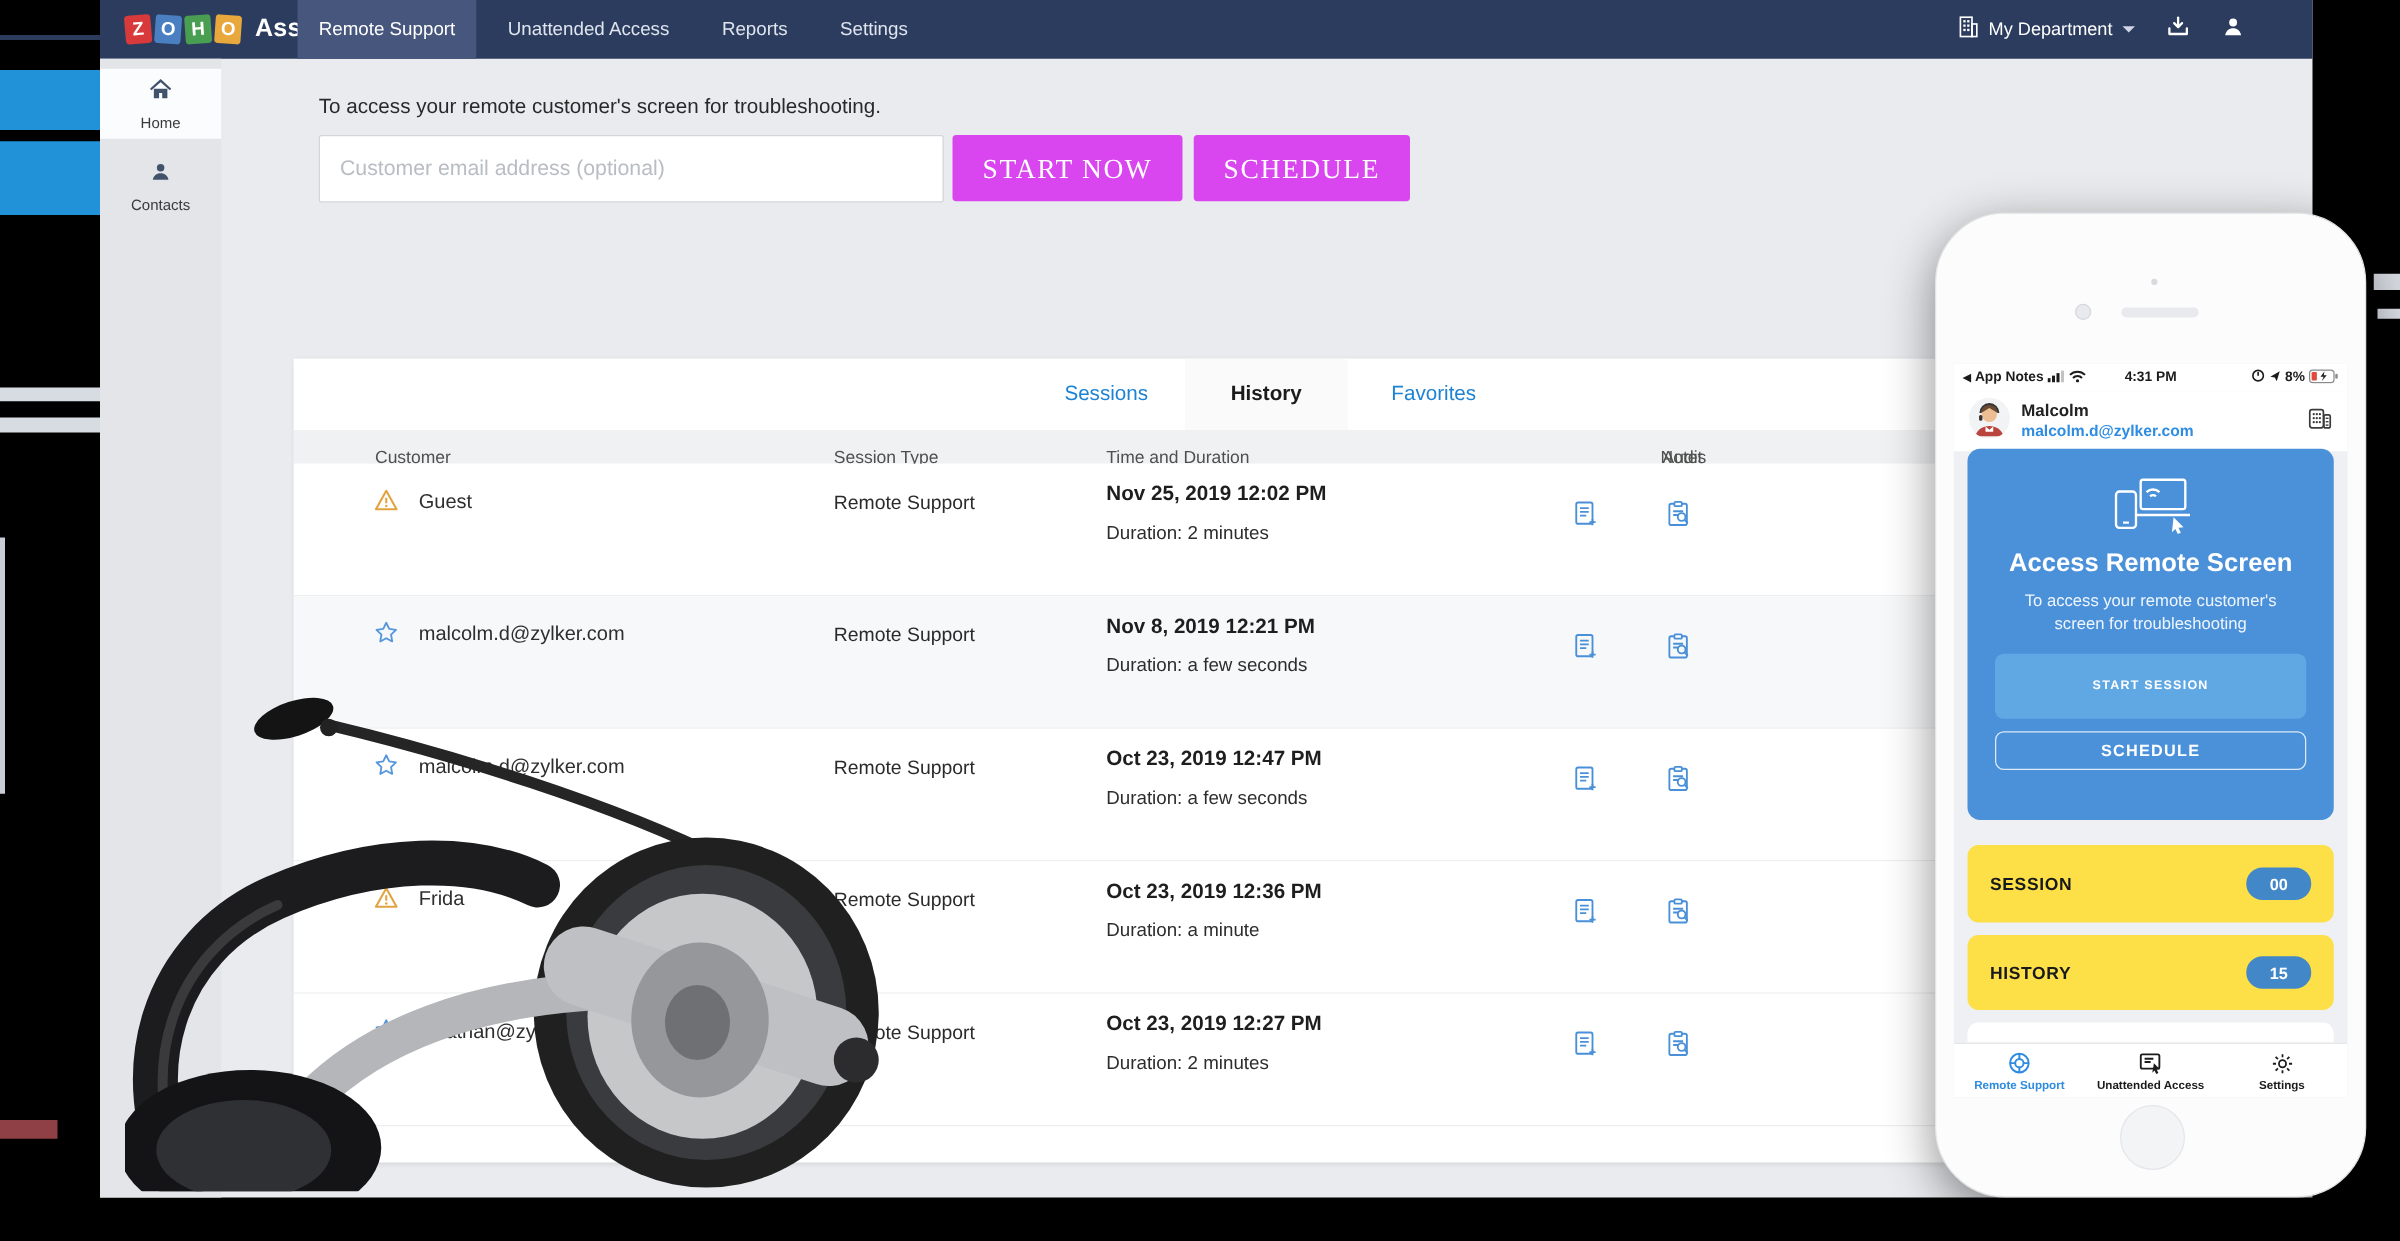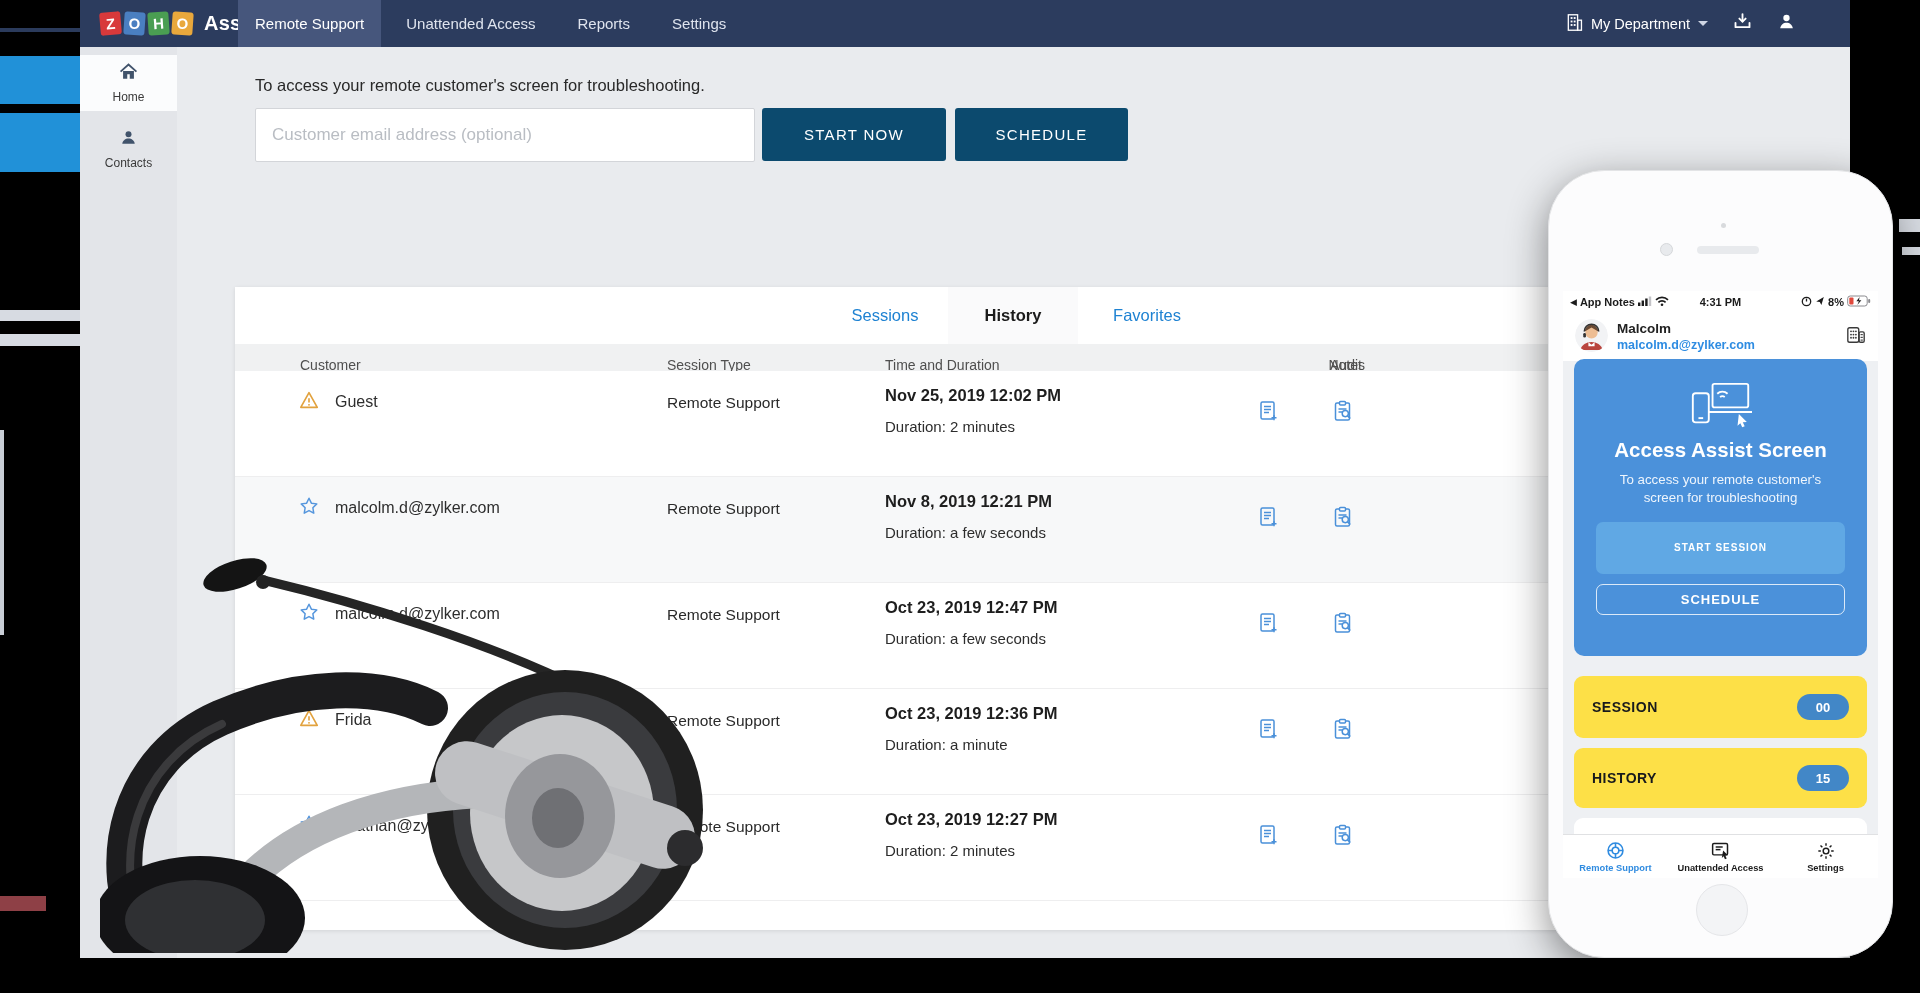--- a/index.html
+++ b/index.html
@@ -42,21 +42,21 @@
   .side-item{position:absolute;left:0;width:97px;height:56px;display:flex;flex-direction:column;align-items:center;justify-content:center;gap:4px;cursor:pointer;}
   .side-item.active{background:#fbfcfd;}
   .side-home{top:8px;}
   .side-contacts{top:74px;}
   .side-label{font-size:12px;color:#3a3a3a;}
 
   
   .hero-text{left:175px;top:76px;font-size:16.5px;color:#292929;}
   .hero-input{left:175px;top:108px;width:500px;height:54px;box-sizing:border-box;border:1px solid #d3d5d9;border-radius:2px;background:#fff;padding:0 16px;font-size:17px;color:#333;font-family:inherit;}
   .hero-input::placeholder{color:#b9bdc3;}
-  .btn{background:#0c4a6e;color:#fff;border:none;border-radius:3px;font-size:15px;letter-spacing:1.3px;cursor:pointer;font-family:Liberation Sans, sans-serif;}
+  .btn{background:#d946ef;color:#fff;border:none;border-radius:3px;font-size:22px;letter-spacing:1.3px;cursor:pointer;font-family:Liberation Serif, serif;}
   .btn-start{left:682px;top:108px;width:184px;height:53px;}
   .btn-schedule{left:875px;top:108px;width:173px;height:53px;}
 
   
   .card{left:155px;top:287px;width:1322px;height:643px;background:#fff;box-shadow:0 1px 4px rgba(0,0,0,.10);}
   .tabbar{position:relative;height:57px;background:#fff;}
   .tab{position:absolute;top:0;height:57px;line-height:57px;width:130px;text-align:center;font-size:16.5px;cursor:pointer;}
   .tab-sessions{left:585px;color:#1e82d2;}
   .tab-history{left:713px;color:#1b1b1b;font-weight:bold;background:#fafafb;}
   .tab-favorites{left:847px;color:#1e82d2;}
@@ -537,21 +537,21 @@
                 <rect x="24" y="3" width="38" height="25" rx="2"></rect>
                 <path d="M18 33h50"></path>
                 <rect x="3" y="13" width="17" height="31" rx="3" fill="#4b91da"></rect>
                 <path d="M9 39.5h5"></path>
                 <path d="M29 13.5a8 8 0 0111 0"></path>
                 <path d="M32 17a4.2 4.2 0 015 0"></path>
               </g>
               <path d="M52 35l8.5 8.5-4.3.4 2 4.2-2.6 1.1-2-4.2-3 2.7z" fill="#fff"></path>
             </svg>
         </div>
-        <div class="pc-title">Access Assist Screen</div>
+        <div class="pc-title">Access Remote Screen</div>
         <div class="pc-sub">To access your remote customer's screen for troubleshooting</div>
         <button class="pc-btn pc-btn1">START SESSION</button>
         <button class="pc-btn pc-btn2">SCHEDULE</button>
       </div>
 
       <div class="ph-counter ctr-session">
         <span class="ctr-label">SESSION</span>
         <span class="ctr-badge">00</span>
       </div>
       <div class="ph-counter ctr-history">

